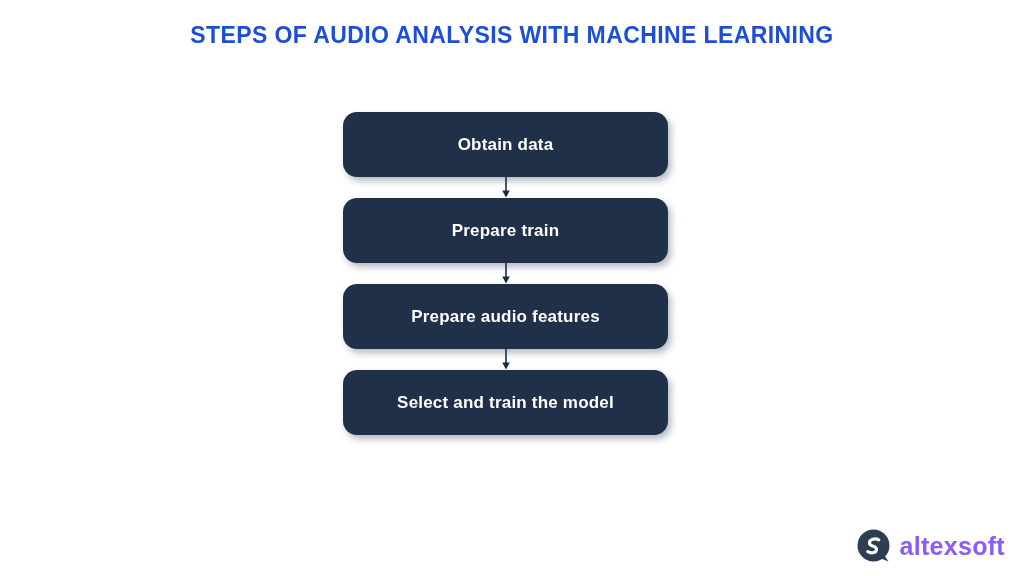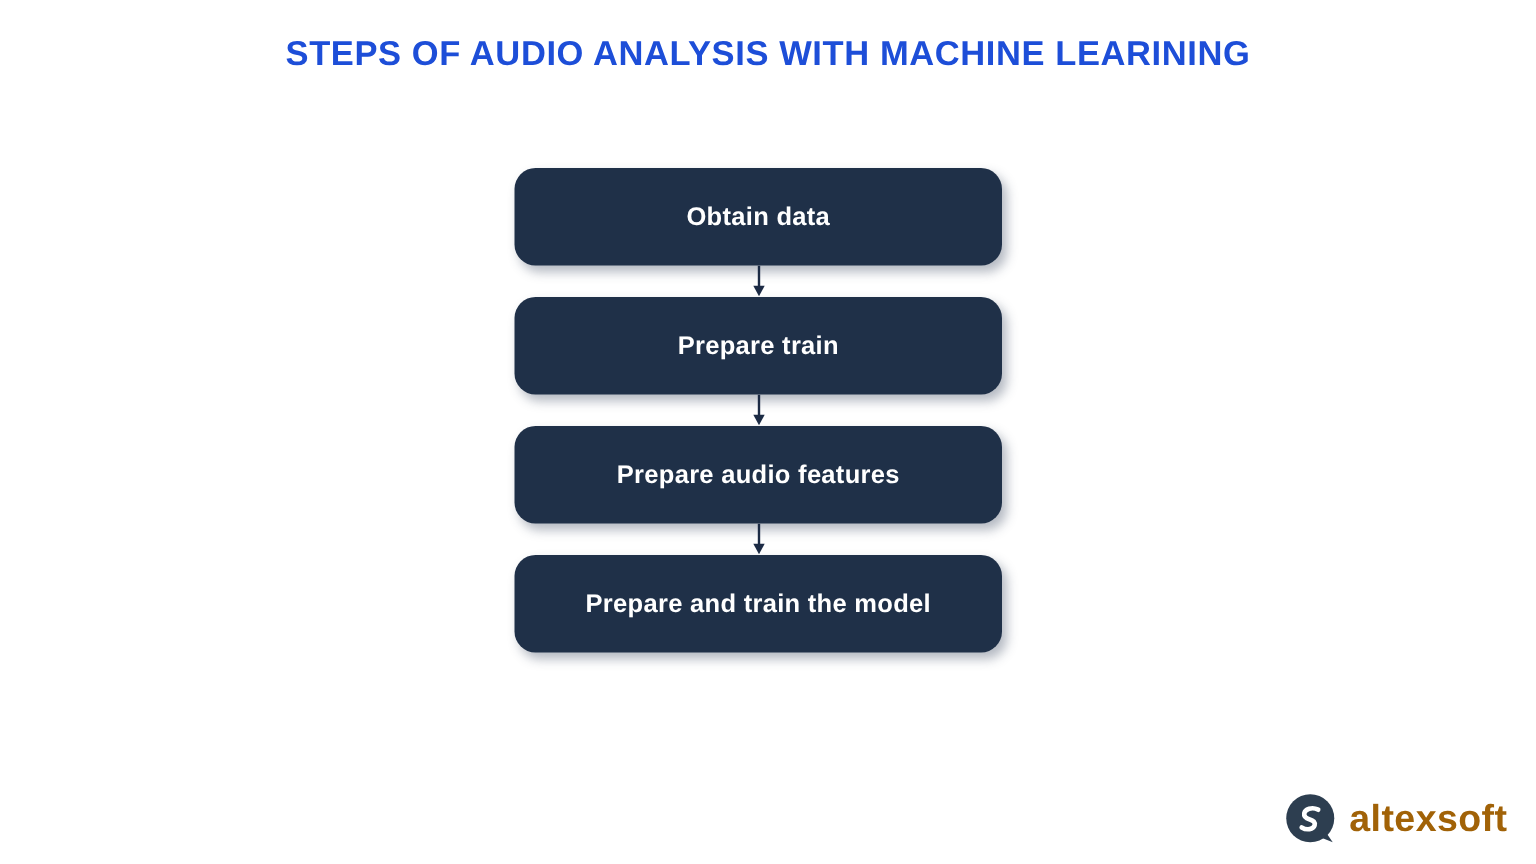--- a/index.html
+++ b/index.html
@@ -54,21 +54,21 @@
   }
   .logo {
     position: absolute;
     right: 19px;
     bottom: 13px;
     display: flex;
     align-items: center;
     gap: 8px;
   }
   .logo-text {
-    color: #a16207;
+    color: #8b5cf6;
     font-size: 25px;
     font-weight: bold;
     letter-spacing: 0.3px;
   }
 </style>
 </head>
 <body>
 
 <div class="page">
 
@@ -103,21 +103,21 @@
     </div>
 
     <div class="arrow">
       <svg width="12" height="21" viewBox="0 0 12 21">
         <line x1="6" y1="0" x2="6" y2="14.5" stroke="#1c2b45" stroke-width="1.6"></line>
         <polygon points="2.2,13.5 9.8,13.5 6,20.5" fill="#1c2b45"></polygon>
       </svg>
     </div>
 
     <div class="node">
-      <span>Prepare and train the model</span>
+      <span>Select and train the model</span>
     </div>
 
   </div>
 
   <div class="logo">
     <span style="display:inline-flex;">
       <svg width="34" height="34" viewBox="0 0 34 34">
         <circle cx="16.5" cy="16.5" r="16" fill="#2d3e50"></circle>
         <polygon points="24,29.5 31.5,32.5 26,24.5" fill="#2d3e50"></polygon>
         <path d="M21.8 10.8 c-4.2-2.1-8.8-0.3-9.3 2.5 -0.4 2.3 1.5 3.4 3.7 4.0 2.3 0.6 3.8 1.9 3.2 4.0 -0.8 2.7-5.2 3.4-8.6 1.3" stroke="#ffffff" stroke-width="3.1" fill="none" stroke-linecap="round"></path>

